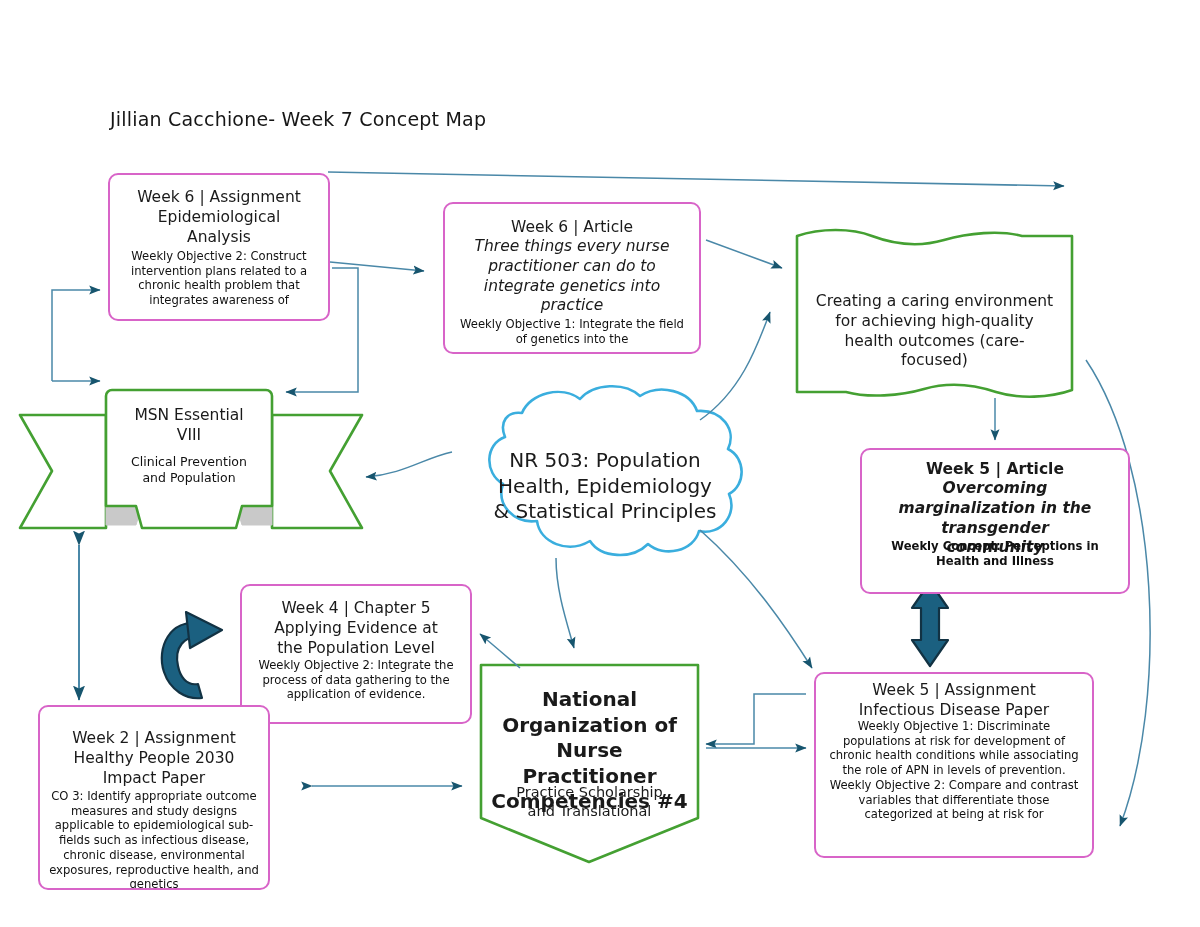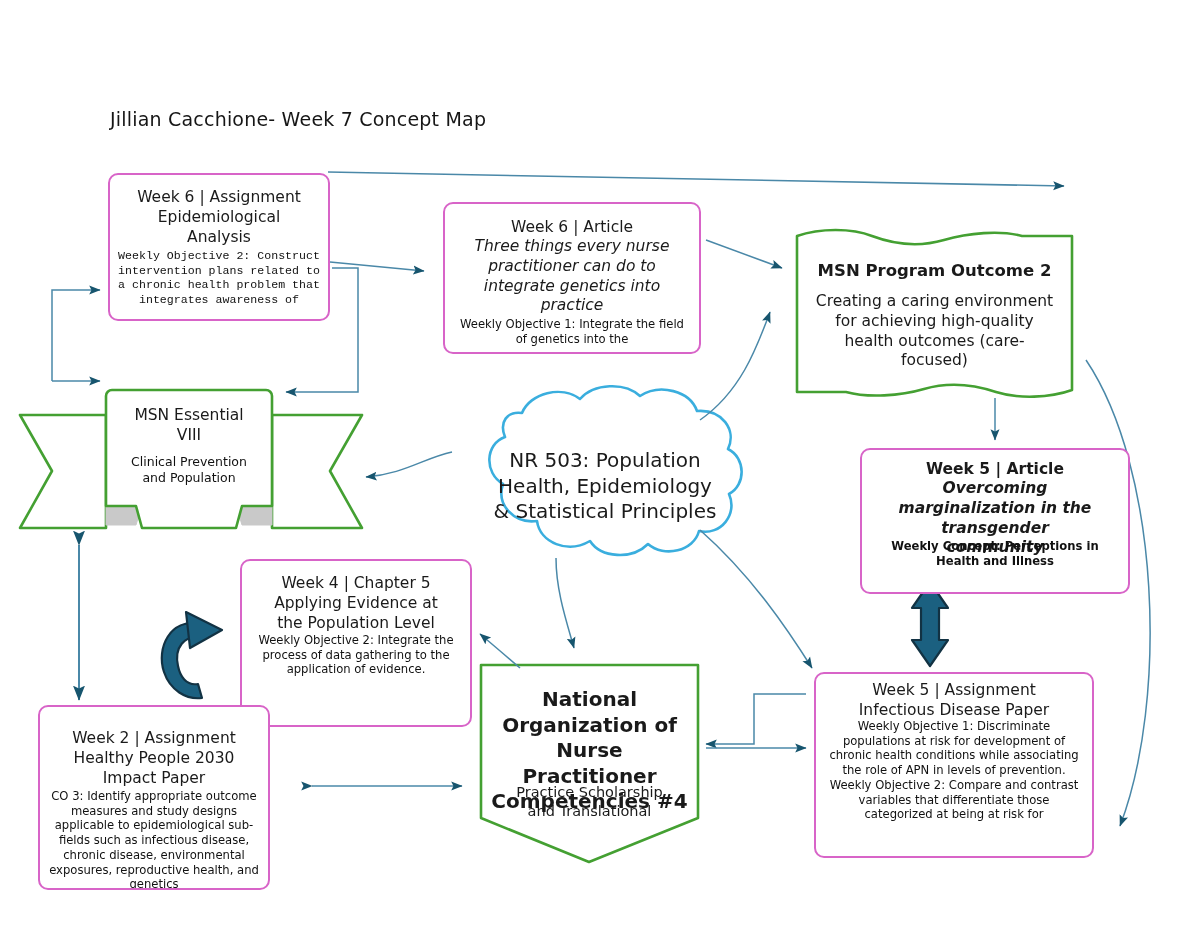--- a/index.html
+++ b/index.html
@@ -123,36 +123,36 @@
                L912,640 L921,640 L921,608 L912,608 Z" fill="#1b6080" stroke="#123243" stroke-width="2.2" stroke-linejoin="round"></path>
     </g>
   </svg>
 
   <div class="page-title">Jillian Cacchione- Week 7 Concept Map</div>
 
   <div class="node pinkbox" style="left:108px;top:173px;width:222px;height:148px;">
     <div class="txt hd" style="top:13px;padding:0 8px;white-space:pre-line;">Week 6 | Assignment
 Epidemiological
 Analysis</div>
-    <div class="txt sm" style="top:74px;padding:0 8px;font-family:Liberation Mono, monospace;">Weekly Objective 2: Construct intervention plans related to a chronic health problem that integrates awareness of</div>
+    <div class="txt sm" style="top:74px;padding:0 8px;">Weekly Objective 2: Construct intervention plans related to a chronic health problem that integrates awareness of</div>
   </div>
 
   <div class="node pinkbox" style="left:443px;top:202px;width:258px;height:152px;">
     <div class="txt hd" style="top:14px;padding:0 10px;">Week 6 | Article</div>
     <div class="txt it" style="top:33px;padding:0 26px;">Three things every nurse practitioner can do to integrate genetics into practice</div>
     <div class="txt sm" style="top:113px;padding:0 14px;">Weekly Objective 1: Integrate the field of genetics into the</div>
   </div>
 
   <div class="node pinkbox" style="left:860px;top:448px;width:270px;height:146px;font-weight:bold;">
     <div class="txt hd" style="top:10px;padding:0 10px;">Week 5 | Article</div>
     <div class="txt it" style="top:29px;padding:0 32px;">Overcoming marginalization in the transgender community</div>
     <div class="txt sm" style="top:89px;padding:0 12px;">Weekly Concept: Perceptions in Health and Illness</div>
   </div>
 
-  <div class="node pinkbox" style="left:240px;top:559px;width:232px;height:168px;">
+  <div class="node pinkbox" style="left:240px;top:584px;width:232px;height:140px;">
     <div class="txt hd" style="top:13px;padding:0 8px;white-space:pre-line;">Week 4 | Chapter 5
 Applying Evidence at
 the Population Level</div>
     <div class="txt sm" style="top:72px;padding:0 8px;">Weekly Objective 2: Integrate the process of data gathering to the application of evidence.</div>
   </div>
 
   <div class="node pinkbox" style="left:38px;top:705px;width:232px;height:185px;">
     <div class="txt hd" style="top:22px;padding:0 8px;white-space:pre-line;">Week 2 | Assignment
 Healthy People 2030
 Impact Paper</div>
@@ -160,21 +160,20 @@
   </div>
 
   <div class="node pinkbox" style="left:814px;top:672px;width:280px;height:186px;">
     <div class="txt hd" style="top:7px;padding:0 8px;white-space:pre-line;">Week 5 | Assignment
 Infectious Disease Paper</div>
     <div class="txt sm" style="top:45px;padding:0 8px;white-space:pre-line;">Weekly Objective 1: Discriminate populations at risk for development of chronic health conditions while associating the role of APN in levels of prevention.
 Weekly Objective 2: Compare and contrast variables that differentiate those categorized at being at risk for</div>
   </div>
 
   <div class="node" style="left:797px;top:236px;width:275px;height:156px;">
-    <div class="txt hd bold" style="top:24px;padding:0 6px;font-size:16.5px;">MSN Program Outcome 2</div>
     <div class="txt hd" style="top:56px;padding:0 14px;">Creating a caring environment for achieving high-quality health outcomes (care-focused)</div>
   </div>
 
   <div class="node" style="left:106px;top:390px;width:166px;height:116px;">
     <div class="txt hd" style="top:16px;padding:0 4px;white-space:pre-line;">MSN Essential
 VIII</div>
     <div class="txt sm" style="top:64px;padding:0 4px;font-size:12.5px;white-space:pre-line;">Clinical Prevention
 and Population</div>
   </div>
 

